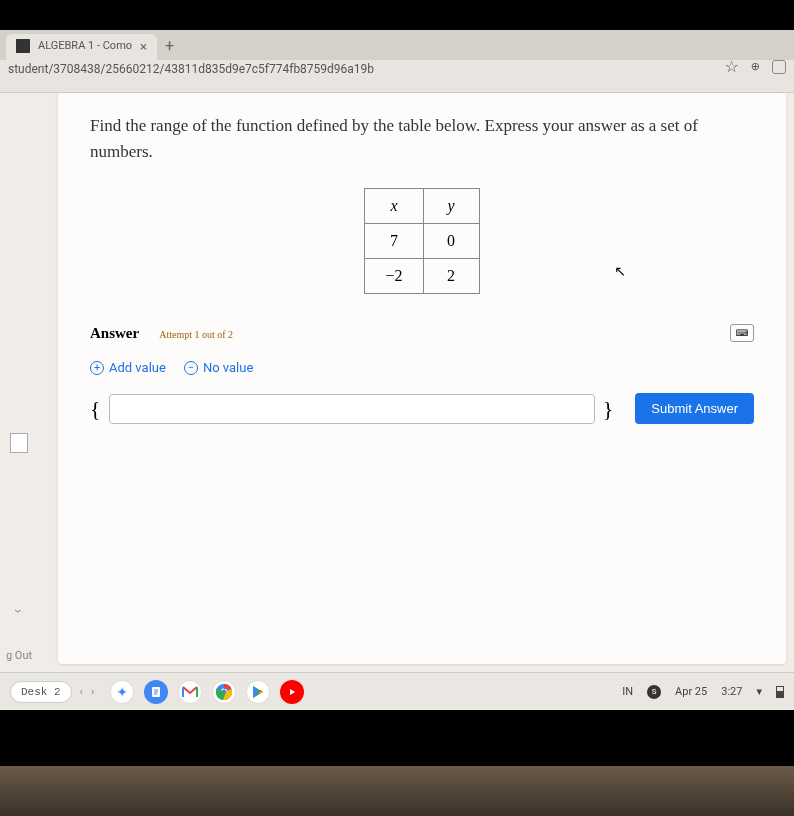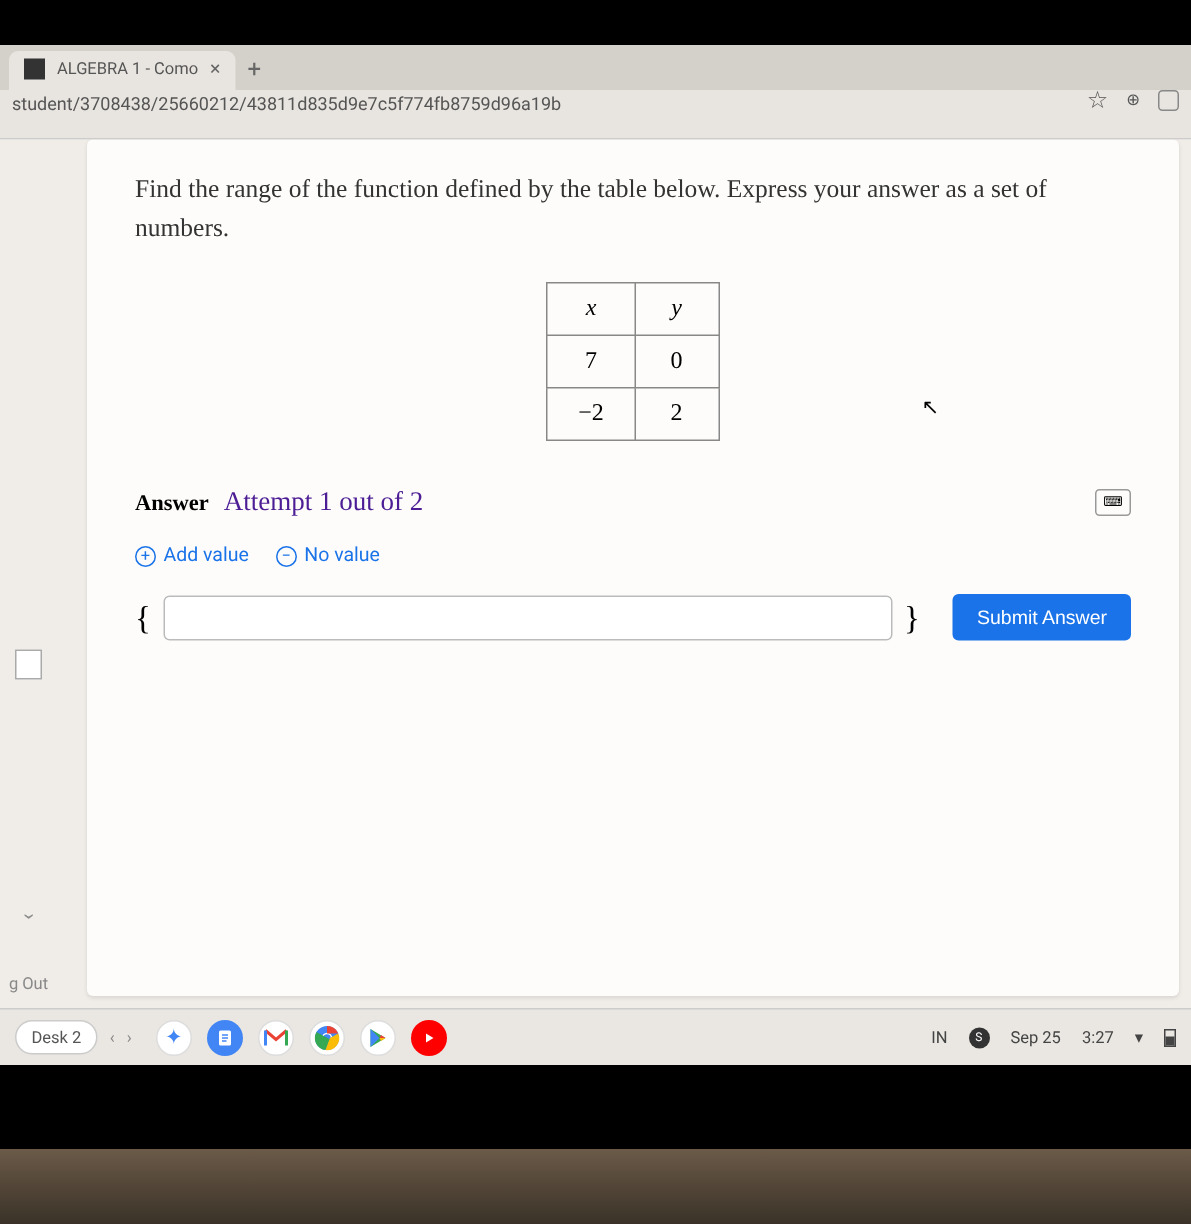--- a/index.html
+++ b/index.html
@@ -112,21 +112,21 @@
     .answer-row {
       display: flex;
       align-items: center;
       justify-content: space-between;
       margin-bottom: 18px;
     }
     .answer-label {
       font-family: Georgia, serif;
     }
     .answer-label b { font-weight: bold; font-size: 15px; }
-    .answer-label .attempt { font-size: 18px; color: #4c1d95; margin-left: 6px; }
+    .answer-label .attempt { font-size: 10px; color: #a16207; margin-left: 16px; }
     .keyboard-icon {
       width: 24px;
       height: 18px;
       border: 1px solid #999;
       border-radius: 3px;
       display: flex;
       align-items: center;
       justify-content: center;
       font-size: 9px;
       cursor: pointer;
@@ -197,20 +197,21 @@
     .desk-pill {
       background: #fff;
       border: 1px solid #ccc;
       border-radius: 14px;
       padding: 4px 10px;
       font-size: 11px;
       color: #555;
       display: flex;
       align-items: center;
       gap: 6px;
+      font-family: Liberation Mono, monospace;
     }
     .pager { color: #888; font-size: 11px; }
     .shelf-icons { display: flex; gap: 10px; margin-left: 8px; }
     .shelf-icon {
       width: 24px; height: 24px; border-radius: 50%;
       display: flex; align-items: center; justify-content: center;
       cursor: pointer;
     }
     .ico-star { background: #fff; color: #4285f4; font-size: 14px; border: 1px solid #ddd;}
     .ico-doc { background: #4285f4; color: #fff; font-size: 11px; }
@@ -372,21 +373,21 @@
       <div class="shelf-icon ico-yt">
         <svg width="10" height="8" viewBox="0 0 10 8">
             <path d="M3 1 L8 4 L3 7 Z" fill="#fff"></path>
           </svg>
       </div>
     </div>
 
     <div class="shelf-right">
       <span>IN</span>
       <span class="status-circle">S</span>
-      <span>Sep 25</span>
+      <span>Apr 25</span>
       <span>3:27</span>
       <span>▾</span>
       <span style="width:8px;height:12px;border:1px solid #444;display:inline-block;position:relative;">
           <span style="position:absolute;bottom:0;left:0;right:0;height:60%;background:#444;"></span>
         </span>
     </div>
   </div>
 </div>
 
 <div class="bottom-bar"></div>

